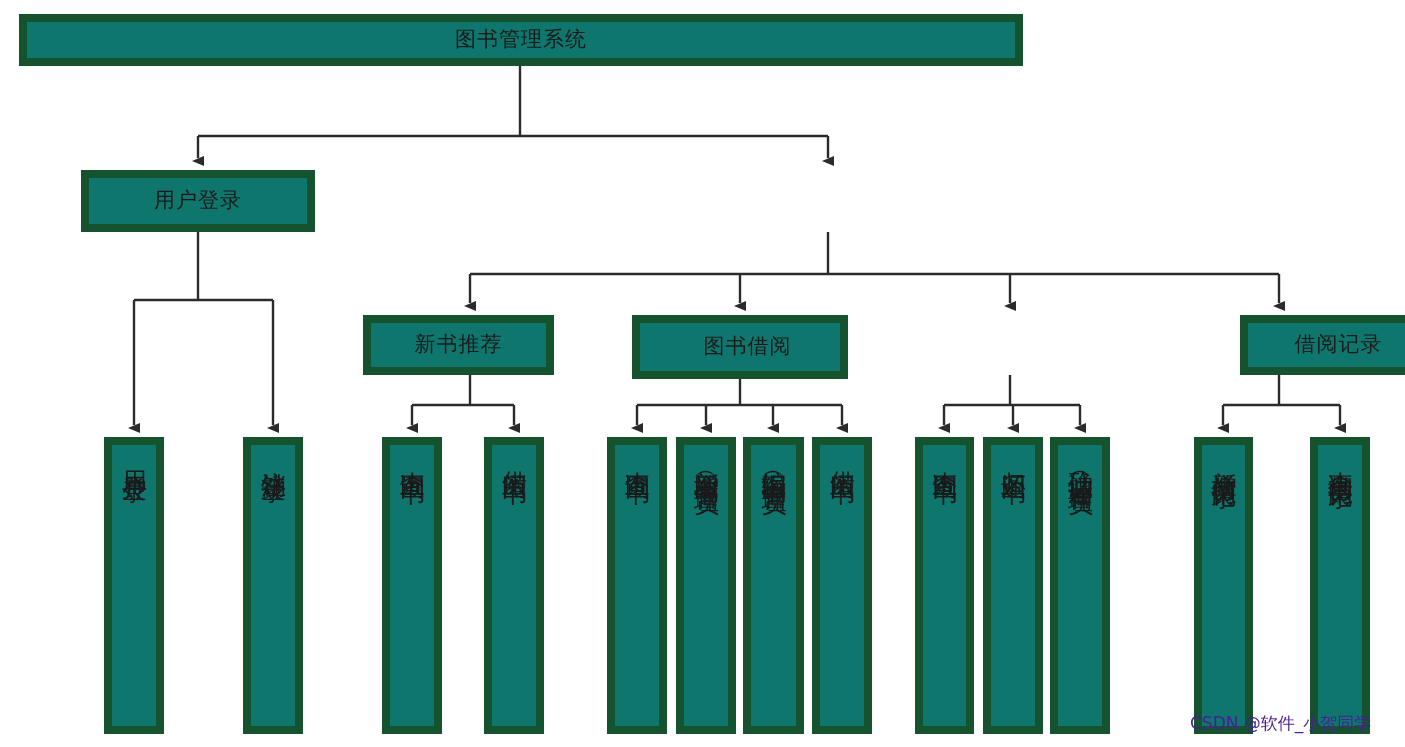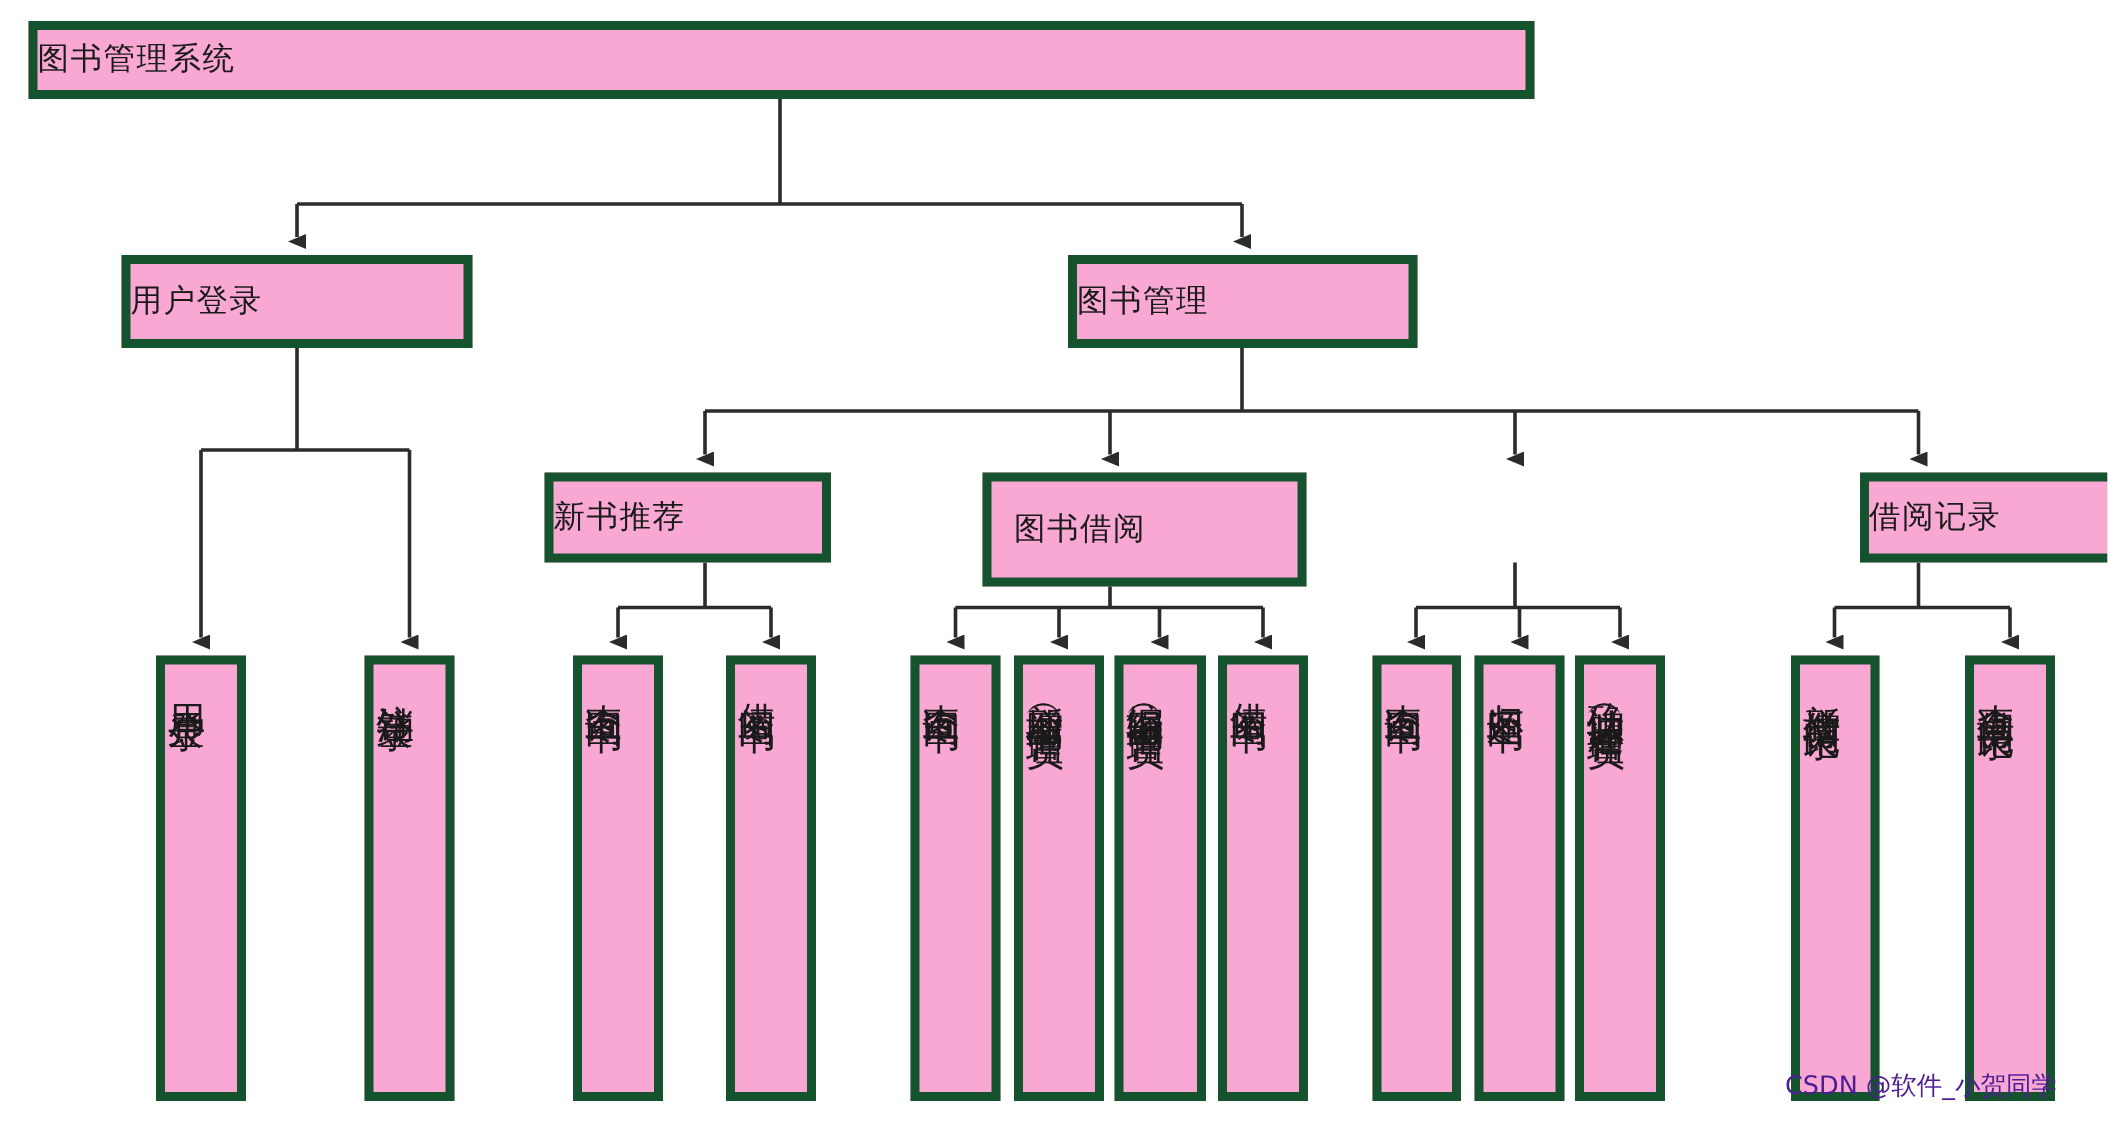--- a/index.html
+++ b/index.html
@@ -18,24 +18,25 @@
   #diagram-svg {
     position: absolute;
     left: 0;
     top: 0;
     width: 1405px;
     height: 747px;
   }
   .node-box {
     position: absolute;
     box-sizing: border-box;
-    border: 6px solid #14532d;
-    background: #f9a8d4;
+    border: 8px solid #14532d;
+    background: #0f766e;
     display: flex;
     align-items: center;
+    justify-content: center;
     color: #1a1a1a;
   }
   .node-label {
     display: block;
     text-align: center;
     line-height: 1.12;
     color: #1a1a1a;
   }
   .horiz .node-label {
     font-size: 21px;
@@ -120,28 +121,25 @@
     </g>
   </svg>
 
   <div class="node-box horiz" style="left:19px; top:14px; width:1004px; height:52px;">
     <span class="node-label">图书管理系统</span>
   </div>
 
   <div class="node-box horiz" style="left:81px; top:170px; width:234px; height:62px;">
     <span class="node-label">用户登录</span>
   </div>
-  <div class="node-box horiz" style="left:712px; top:170px; width:233px; height:62px;">
-    <span class="node-label">图书管理</span>
-  </div>
 
   <div class="node-box horiz" style="left:363px; top:315px; width:191px; height:60px;">
     <span class="node-label">新书推荐</span>
   </div>
-  <div class="node-box horiz" style="left:655px; top:315px; width:216px; height:76px;padding-left:15px;">
+  <div class="node-box horiz" style="left:632px; top:315px; width:216px; height:64px;padding-left:15px;">
     <span class="node-label">图书借阅</span>
   </div>
   <div class="node-box horiz" style="left:1240px; top:315px; width:197px; height:60px;">
     <span class="node-label">借阅记录</span>
   </div>
 
   <div class="node-box vert" style="left:104px; top:437px; width:60px; height:297px;">
     <span class="node-label">用户登录</span>
   </div>
   <div class="node-box vert" style="left:243px; top:437px; width:60px; height:297px;">

